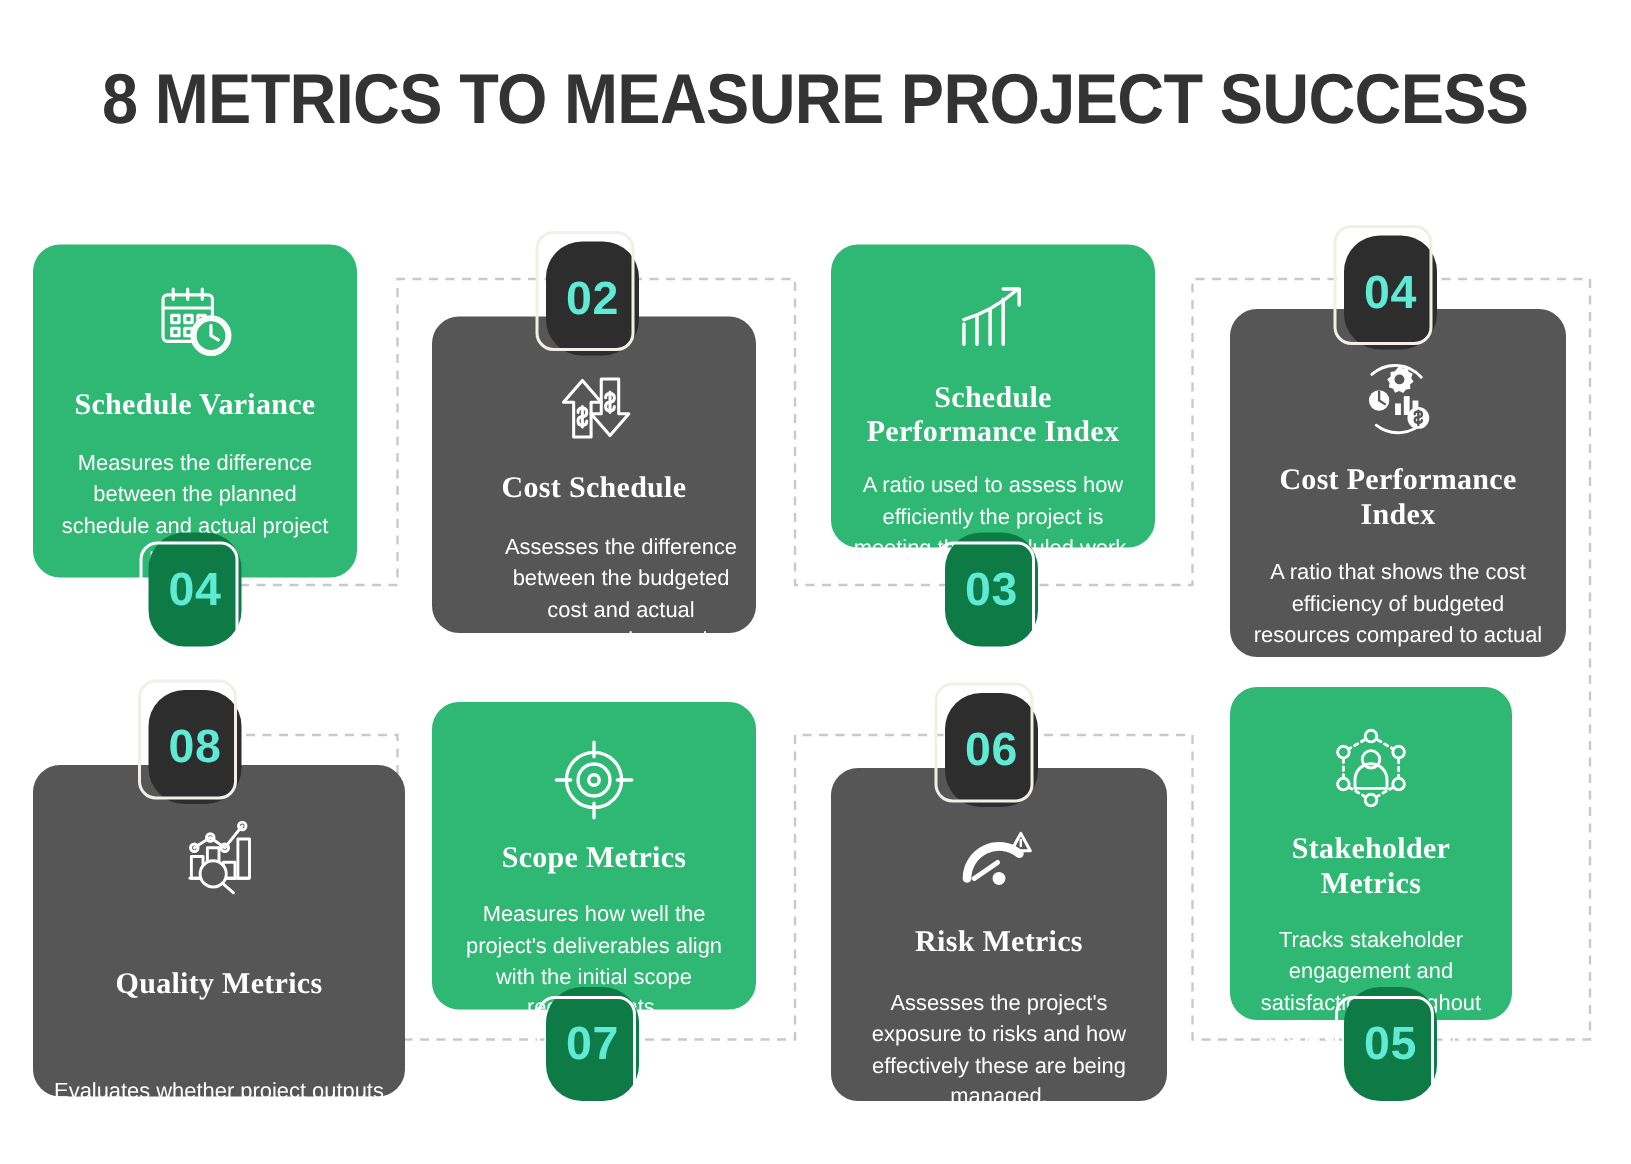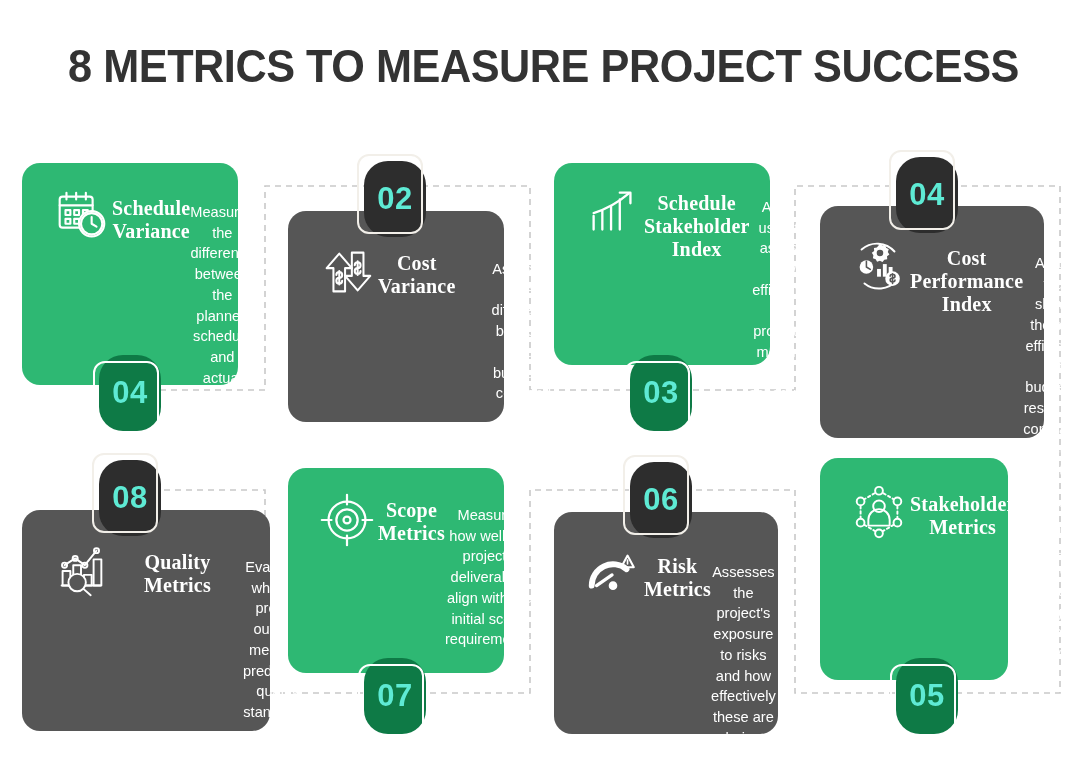--- a/index.html
+++ b/index.html
@@ -25,24 +25,24 @@
     white-space: nowrap;
   }
 
   
   .dash-layer { position: absolute; left: 0; top: 0; width: 1087px; height: 776px; }
 
   
   .card {
     position: absolute;
     border-radius: 18px;
-    padding: 0 28px;
+    padding: 0 10px;
     display: flex;
-    flex-direction: row;
-    align-items: flex-start;
+    flex-direction: column;
+    align-items: center;
   }
   .card.green { background: #2EB873; }
   .card.dark  { background: #565656; }
 
   .card-icon {
     width: 62px; height: 62px;
     display: flex; align-items: center; justify-content: center;
     flex: 0 0 auto;
   }
   .card-icon svg { width: 100%; height: 100%; display: block; }
@@ -147,36 +147,36 @@
 
   <div class="card dark" style="left:288px; top:211px; width:216px; height:211px; padding-top:30px;">
     <div class="card-icon">
       <svg viewBox="0 0 64 64" stroke="#ffffff" fill="none" stroke-width="2.1" stroke-linecap="round" stroke-linejoin="round">
         <path d="M18 52 V28 H11 L24 13 L37 28 H30 V52 Z"></path>
         <path d="M24 31 v14 M21 35 q0-3 3-3 t3 3 q0 3 -3 3 t-3 3 q0 3 3 3 t3-3"></path>
         <path d="M46 12 V36 H53 L40 51 L27 36 H34 V12 Z" transform="translate(3,0)"></path>
         <path d="M43 21 v14 M40 25 q0-3 3-3 t3 3 q0 3 -3 3 t-3 3 q0 3 3 3 t3-3"></path>
       </svg>
     </div>
-    <div class="card-title" style="margin-top:11px;">Cost Variance</div>
+    <div class="card-title" style="margin-top:11px;">Cost Schedule</div>
     <div class="card-desc" style="margin-top:18px;margin-left:36px;">Assesses the difference between the budgeted cost and actual expenses incurred.</div>
   </div>
   <div class="badge dark" style="left:364px; top:161px;">
     <span>02</span>
   </div>
 
   <div class="card green" style="left:554px; top:163px; width:216px; height:202px; padding-top:20px;">
     <div class="card-icon">
       <svg viewBox="0 0 64 64" stroke="#ffffff" fill="none" stroke-width="2.4" stroke-linecap="round" stroke-linejoin="round">
         <path d="M12 48 V34 M21 48 V29 M30 48 V24 M39 48 V17"></path>
         <path d="M12 31 C22 28, 34 23, 48 11"></path>
         <path d="M39 10 H50 V21"></path>
       </svg>
     </div>
-    <div class="card-title" style="margin-top:9px;">Schedule Stakeholder Index</div>
+    <div class="card-title" style="margin-top:9px;">Schedule Performance Index</div>
     <div class="card-desc" style="margin-top:14px;">A ratio used to assess how efficiently the project is meeting the scheduled work.</div>
   </div>
   <div class="badge green" style="left:630px; top:355px;">
     <span>03</span>
   </div>
 
   <div class="card dark" style="left:820px; top:206px; width:224px; height:232px; padding-top:30px;">
     <div class="card-icon">
       <svg viewBox="0 0 64 64" stroke="#ffffff" fill="none" stroke-width="2" stroke-linecap="round" stroke-linejoin="round">
         <path d="M14 14 A24 24 0 0 1 48 16"></path>

